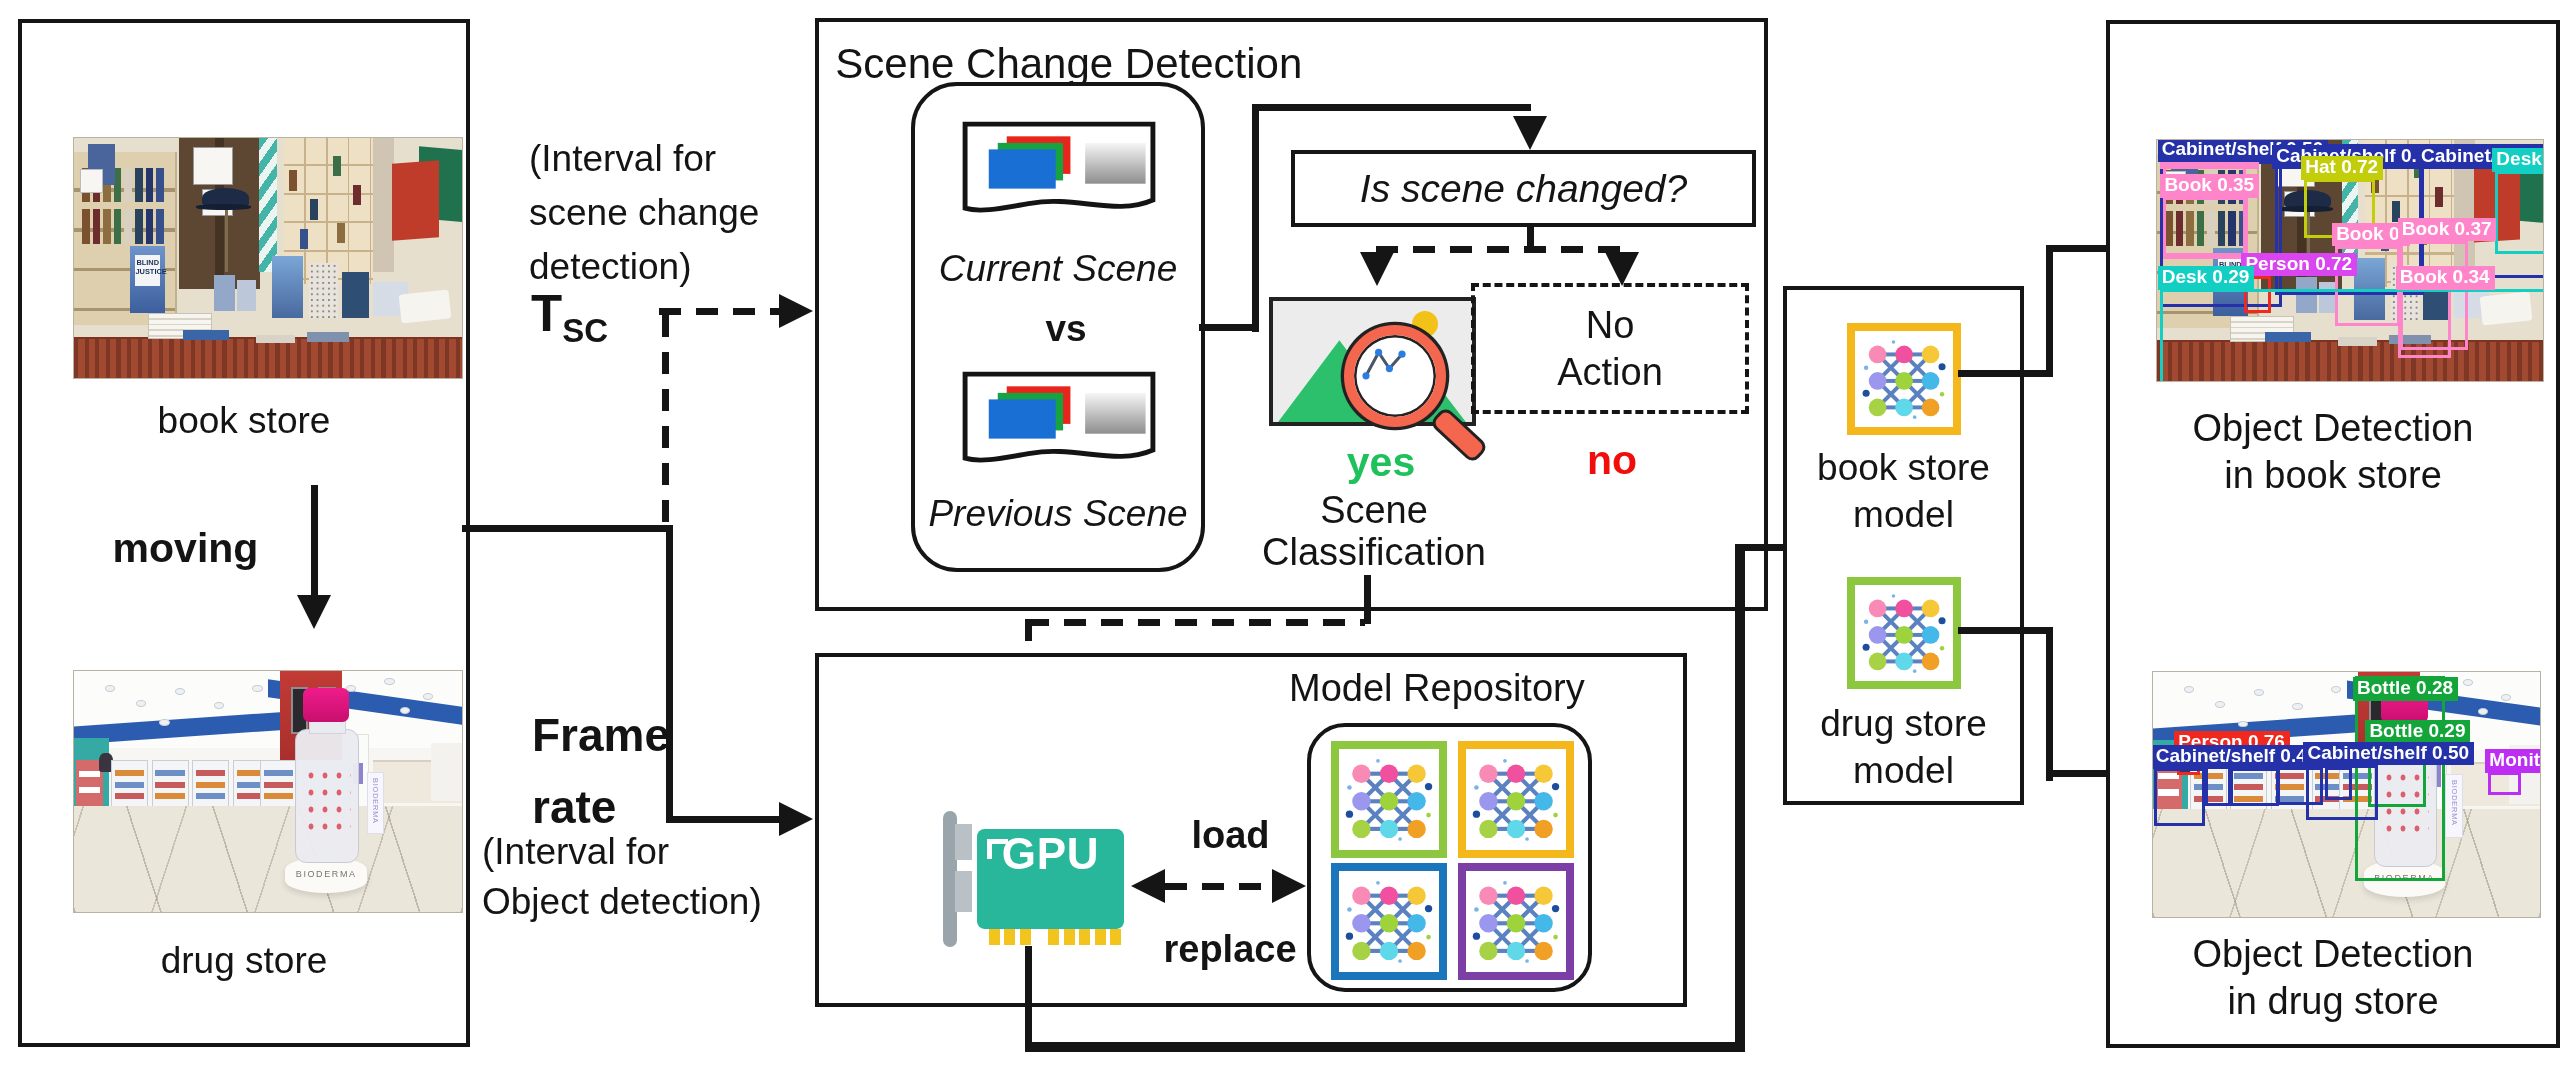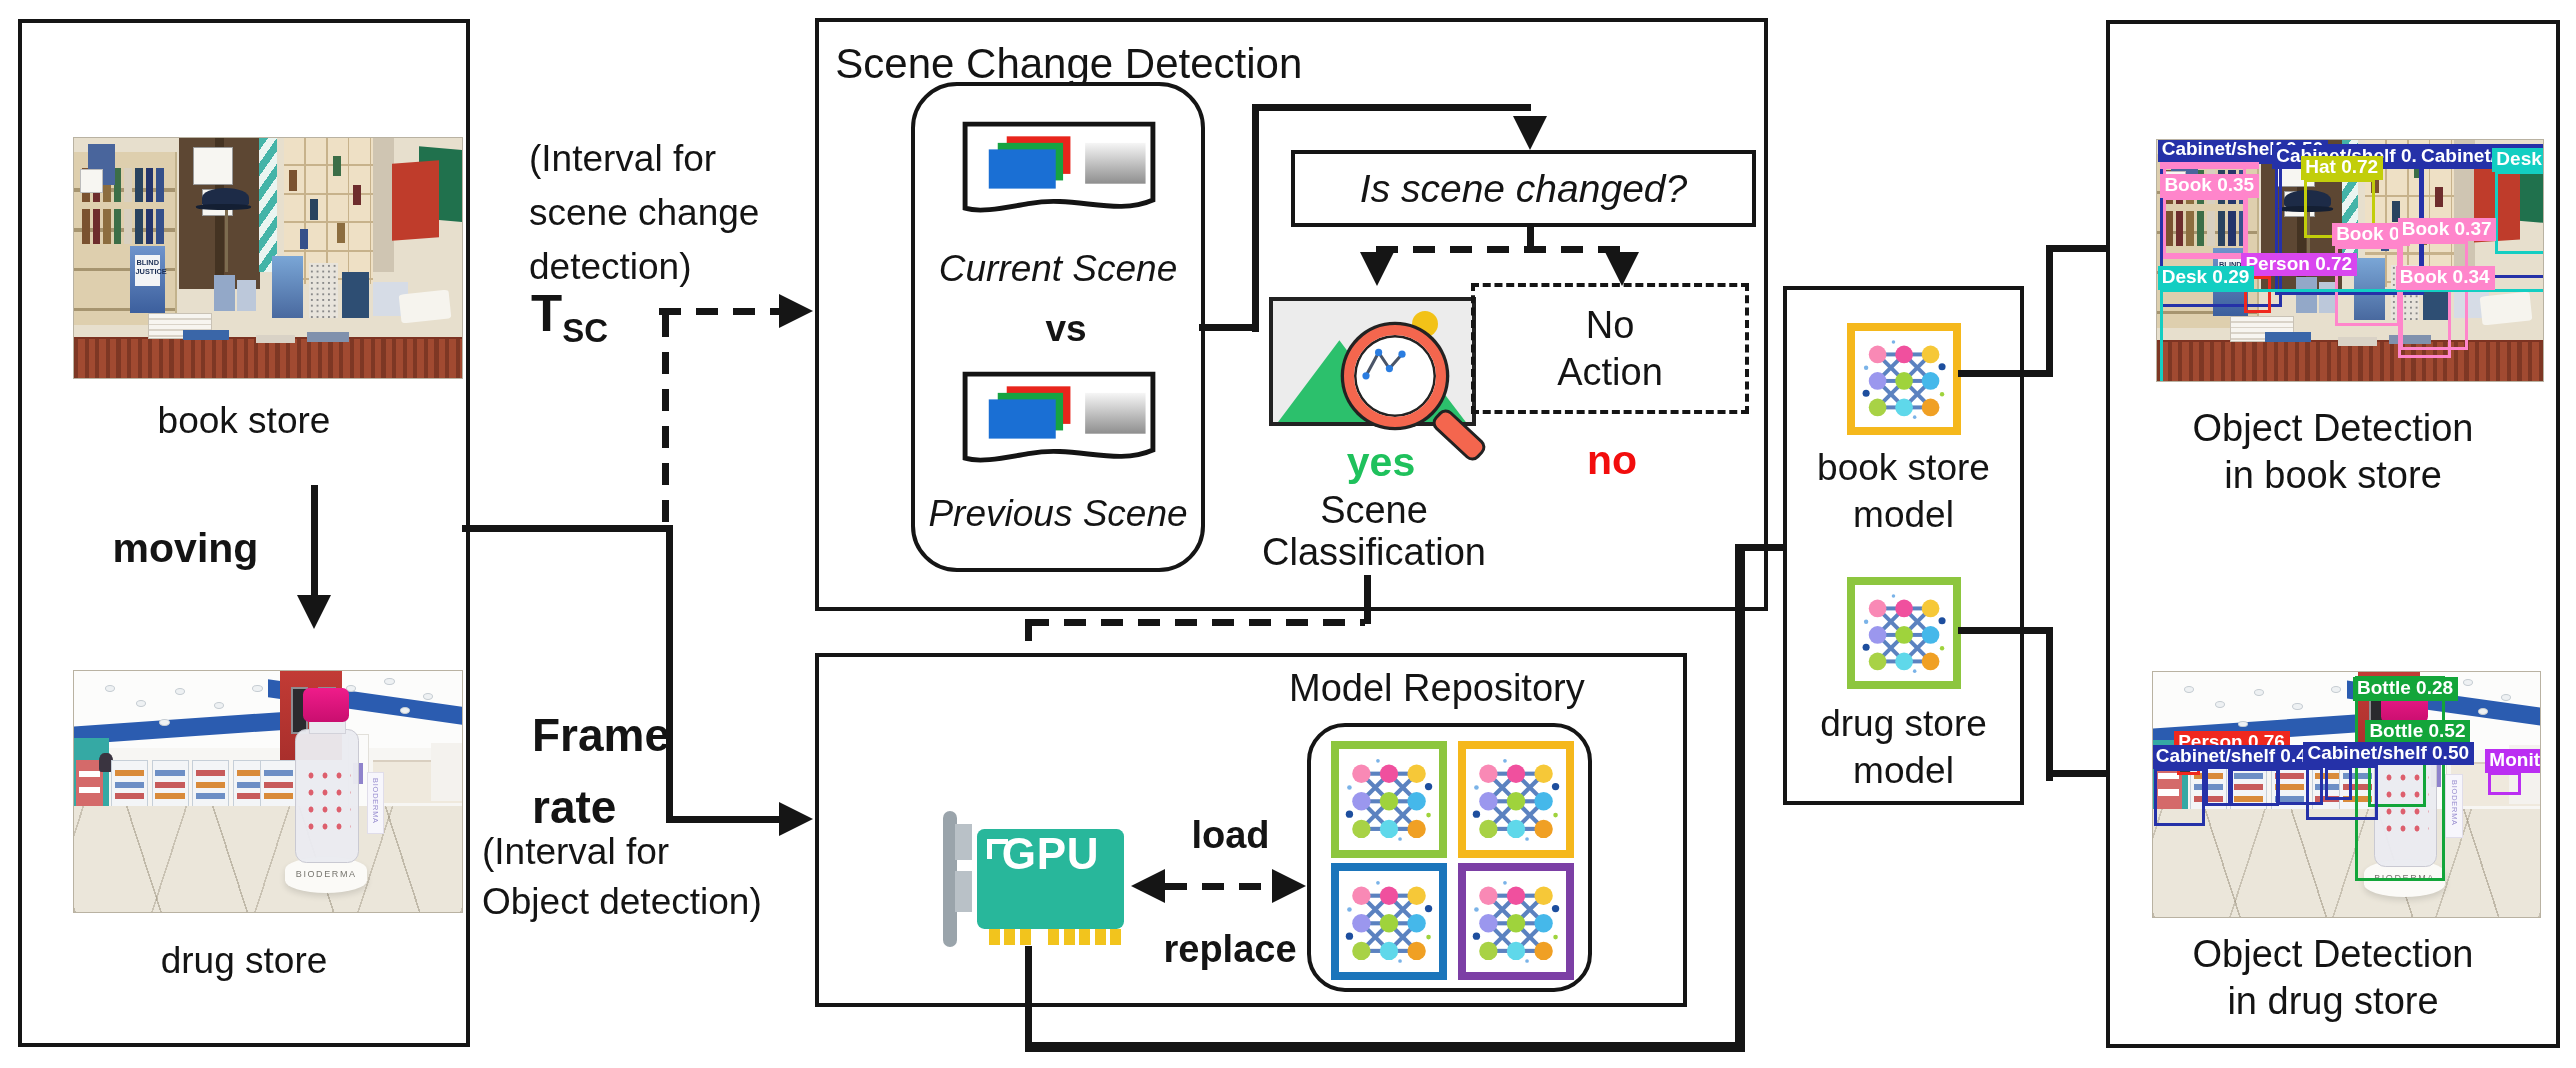--- a/index.html
+++ b/index.html
@@ -702,21 +702,21 @@
         </div>
         <div style="position:absolute;left:60.5%;top:19.5%;width:9%;height:6%;background:#eaebf0;border:1.6px solid #d2d2da;z-index:2;"></div>
         <div style="position:absolute;left:59%;top:7%;width:12%;height:14%;background:linear-gradient(180deg,#ef1c8a,#c90e6f);border-radius:6.5px;z-index:2;"></div>
         <div style="position:absolute;left:75.5%;top:42%;width:4%;height:25%;background:#f7f6fc;border:1.6px solid #e0ddea;z-index:1;">
           <div style="position:absolute;left:20%;top:8%;width:60%;height:84%;writing-mode:vertical-rl;font:7.4px 'Liberation Sans',sans-serif;letter-spacing:0.8px;color:#9a8fd0;">BIODERMA</div>
         </div>
         <div class="dbox" style="left: 52.3%; top: 2%; width: 21.5%; height: 81%; border-color: rgb(19, 165, 58);"></div>
         <div class="chip" style="background: rgb(19, 165, 58); left: calc(52.3% - 2.5px); top: calc(2% + 0.8px);">Bottle 0.28</div>
         <div class="chip" style="background: rgb(19, 165, 58); left: calc(60% - 2.5px); top: calc(31% - 23px);">0.2926</div>
         <div class="dbox" style="left: 55.5%; top: 29%; width: 13.5%; height: 24%; border-color: rgb(19, 165, 58);"></div>
-        <div class="chip" style="background: rgb(19, 165, 58); left: calc(55.5% - 2.5px); top: calc(29% - 23px);">Bottle 0.52</div>
+        <div class="chip" style="background: rgb(19, 165, 58); left: calc(55.5% - 2.5px); top: calc(29% - 23px);">Bottle 0.29</div>
         <div class="dbox" style="left: 6.1%; top: 33.8%; width: 4.4%; height: 6%; border-color: rgb(240, 40, 30);"></div>
         <div class="chip" style="background: rgb(240, 40, 30); left: calc(6.1% - 2.5px); top: calc(33.8% - 23px);">Person 0.76</div>
         <div class="dbox" style="left: 0.3%; top: 39.5%; width: 11.5%; height: 21%; border-color: rgb(37, 49, 168);"></div>
         <div class="chip" style="background: rgb(37, 49, 168); left: calc(0.3% - 2.5px); top: calc(39.5% - 23px);">Cabinet/shelf 0.43</div>
         <div class="dbox" style="left: 13.5%; top: 38.5%; width: 5%; height: 14%; border-color: rgb(37, 49, 168);"></div>
         <div class="dbox" style="left: 20%; top: 39.5%; width: 11%; height: 13%; border-color: rgb(37, 49, 168);"></div>
         <div class="dbox" style="left: 32%; top: 39%; width: 10.5%; height: 13%; border-color: rgb(37, 49, 168);"></div>
         <div class="dbox" style="left: 44.5%; top: 39%; width: 5.5%; height: 11%; border-color: rgb(37, 49, 168);"></div>
         <div class="dbox" style="left: 39.5%; top: 38%; width: 17%; height: 20%; border-color: rgb(37, 49, 168);"></div>
         <div class="chip" style="background: rgb(37, 49, 168); left: calc(39.5% - 2.5px); top: calc(38% - 23px);">Cabinet/shelf 0.50</div>

